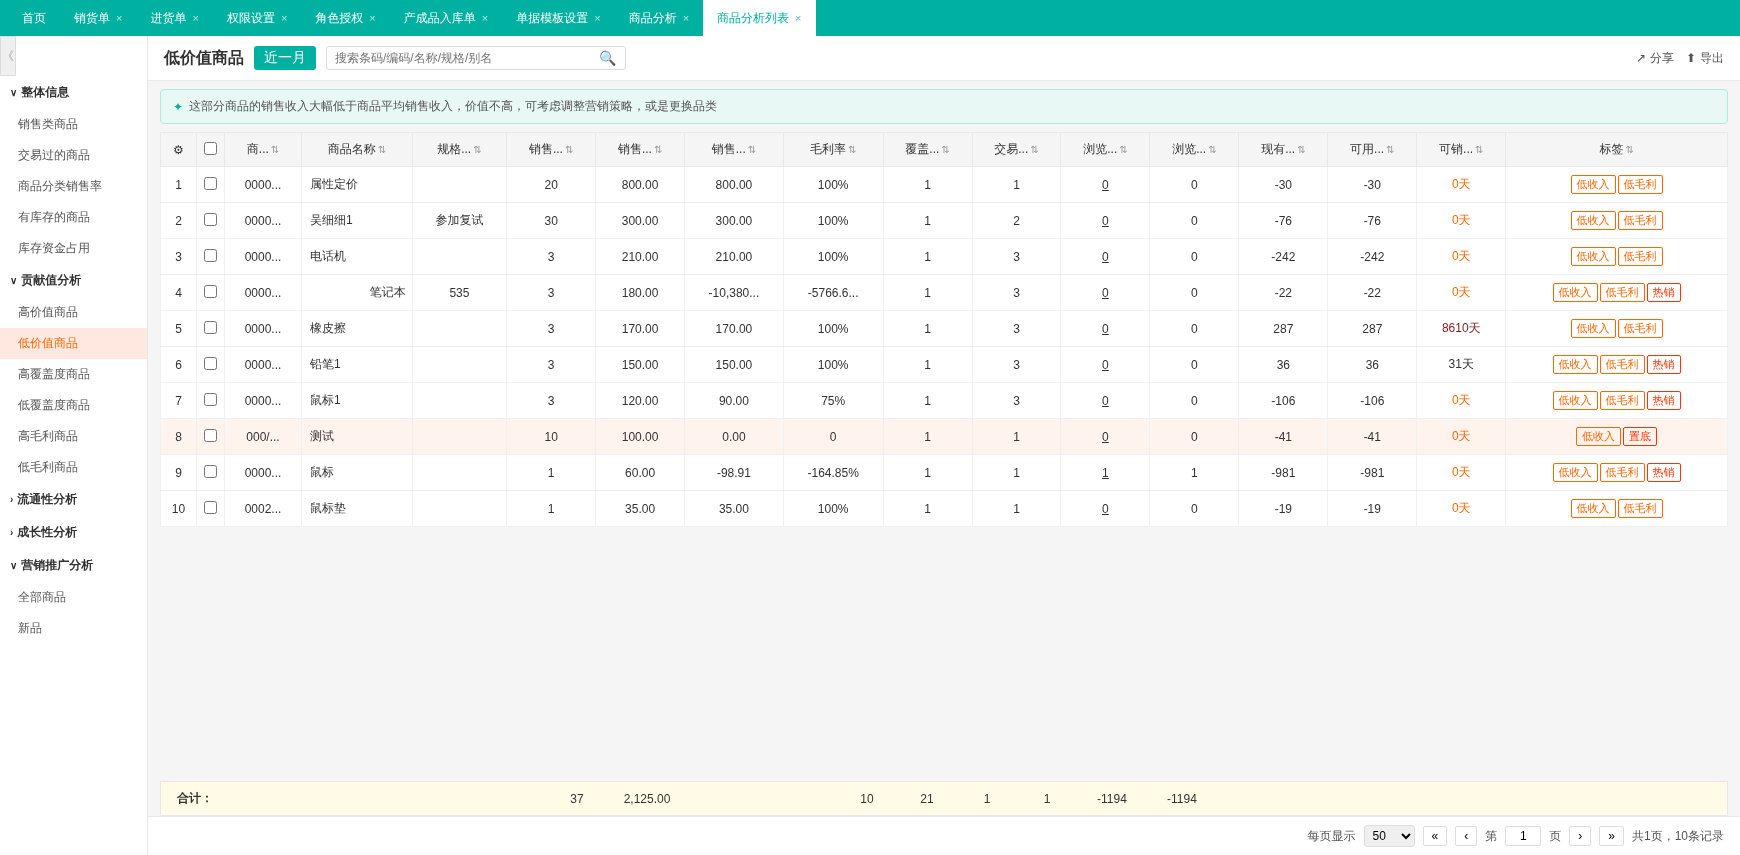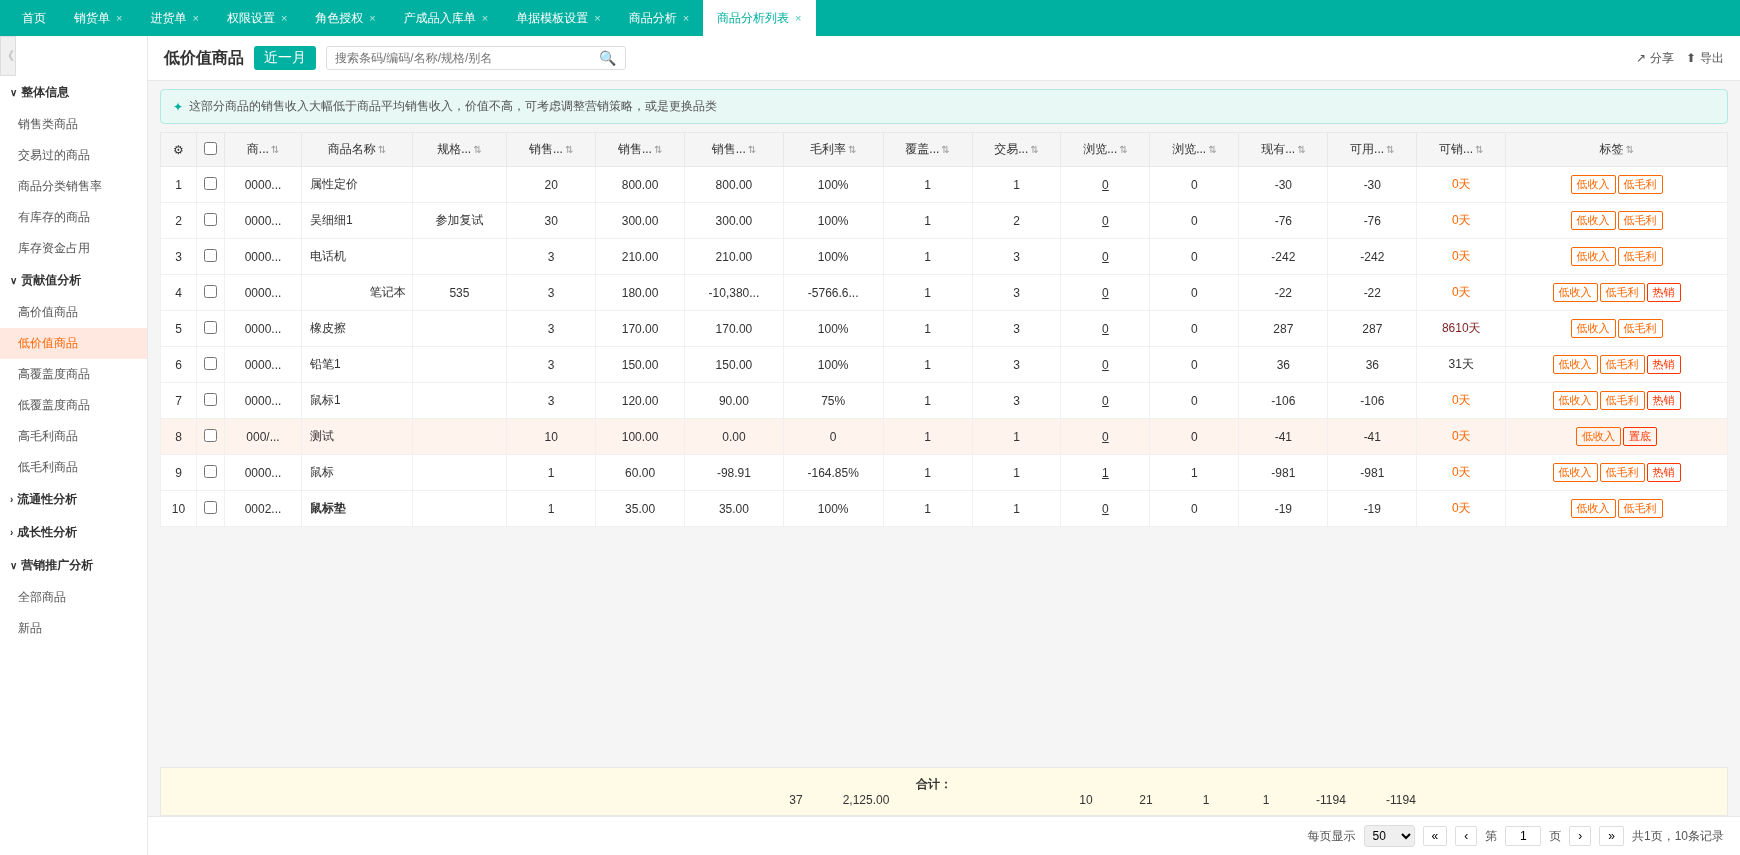--- a/index.html
+++ b/index.html
@@ -184,21 +184,20 @@
     .table-footer {
       background: #fffbe6;
       border-top: 2px solid #e8e8e8;
       padding: 8px 16px;
       display: flex;
       align-items: center;
       font-size: 12px;
       color: #333;
       margin: 0 12px;
       border: 1px solid #e8e8e8;
-      flex-direction: column;
     }
     .footer-label { font-weight: bold; margin-right: 20px; }
 
     
     .pagination {
       background: #fff;
       border-top: 1px solid #e8e8e8;
       padding: 8px 16px;
       display: flex;
       align-items: center;
@@ -598,21 +597,21 @@
     <td>-981</td>
     <td style="color:#ff6600;">0天</td>
     <td><span class="tag tag-orange">低收入</span><span class="tag tag-orange">低毛利</span><span class="tag tag-red">热销</span></td>
   </tr>
             <tr>
     <td class="row-num">10</td>
     <td class="checkbox-cell">
       <input type="checkbox" style="">
     </td>
     <td>0002...</td>
-    <td style="text-align:left; padding-left:8px;font-weight:bold;">鼠标垫</td>
+    <td style="text-align:left; padding-left:8px;">鼠标垫</td>
     <td></td>
     <td>1</td>
     <td>35.00</td>
     <td>35.00</td>
     <td>100%</td>
     <td>1</td>
     <td>1</td>
     <td><span class="link-underline">0</span></td>
     <td>0</td>
     <td>-19</td>

